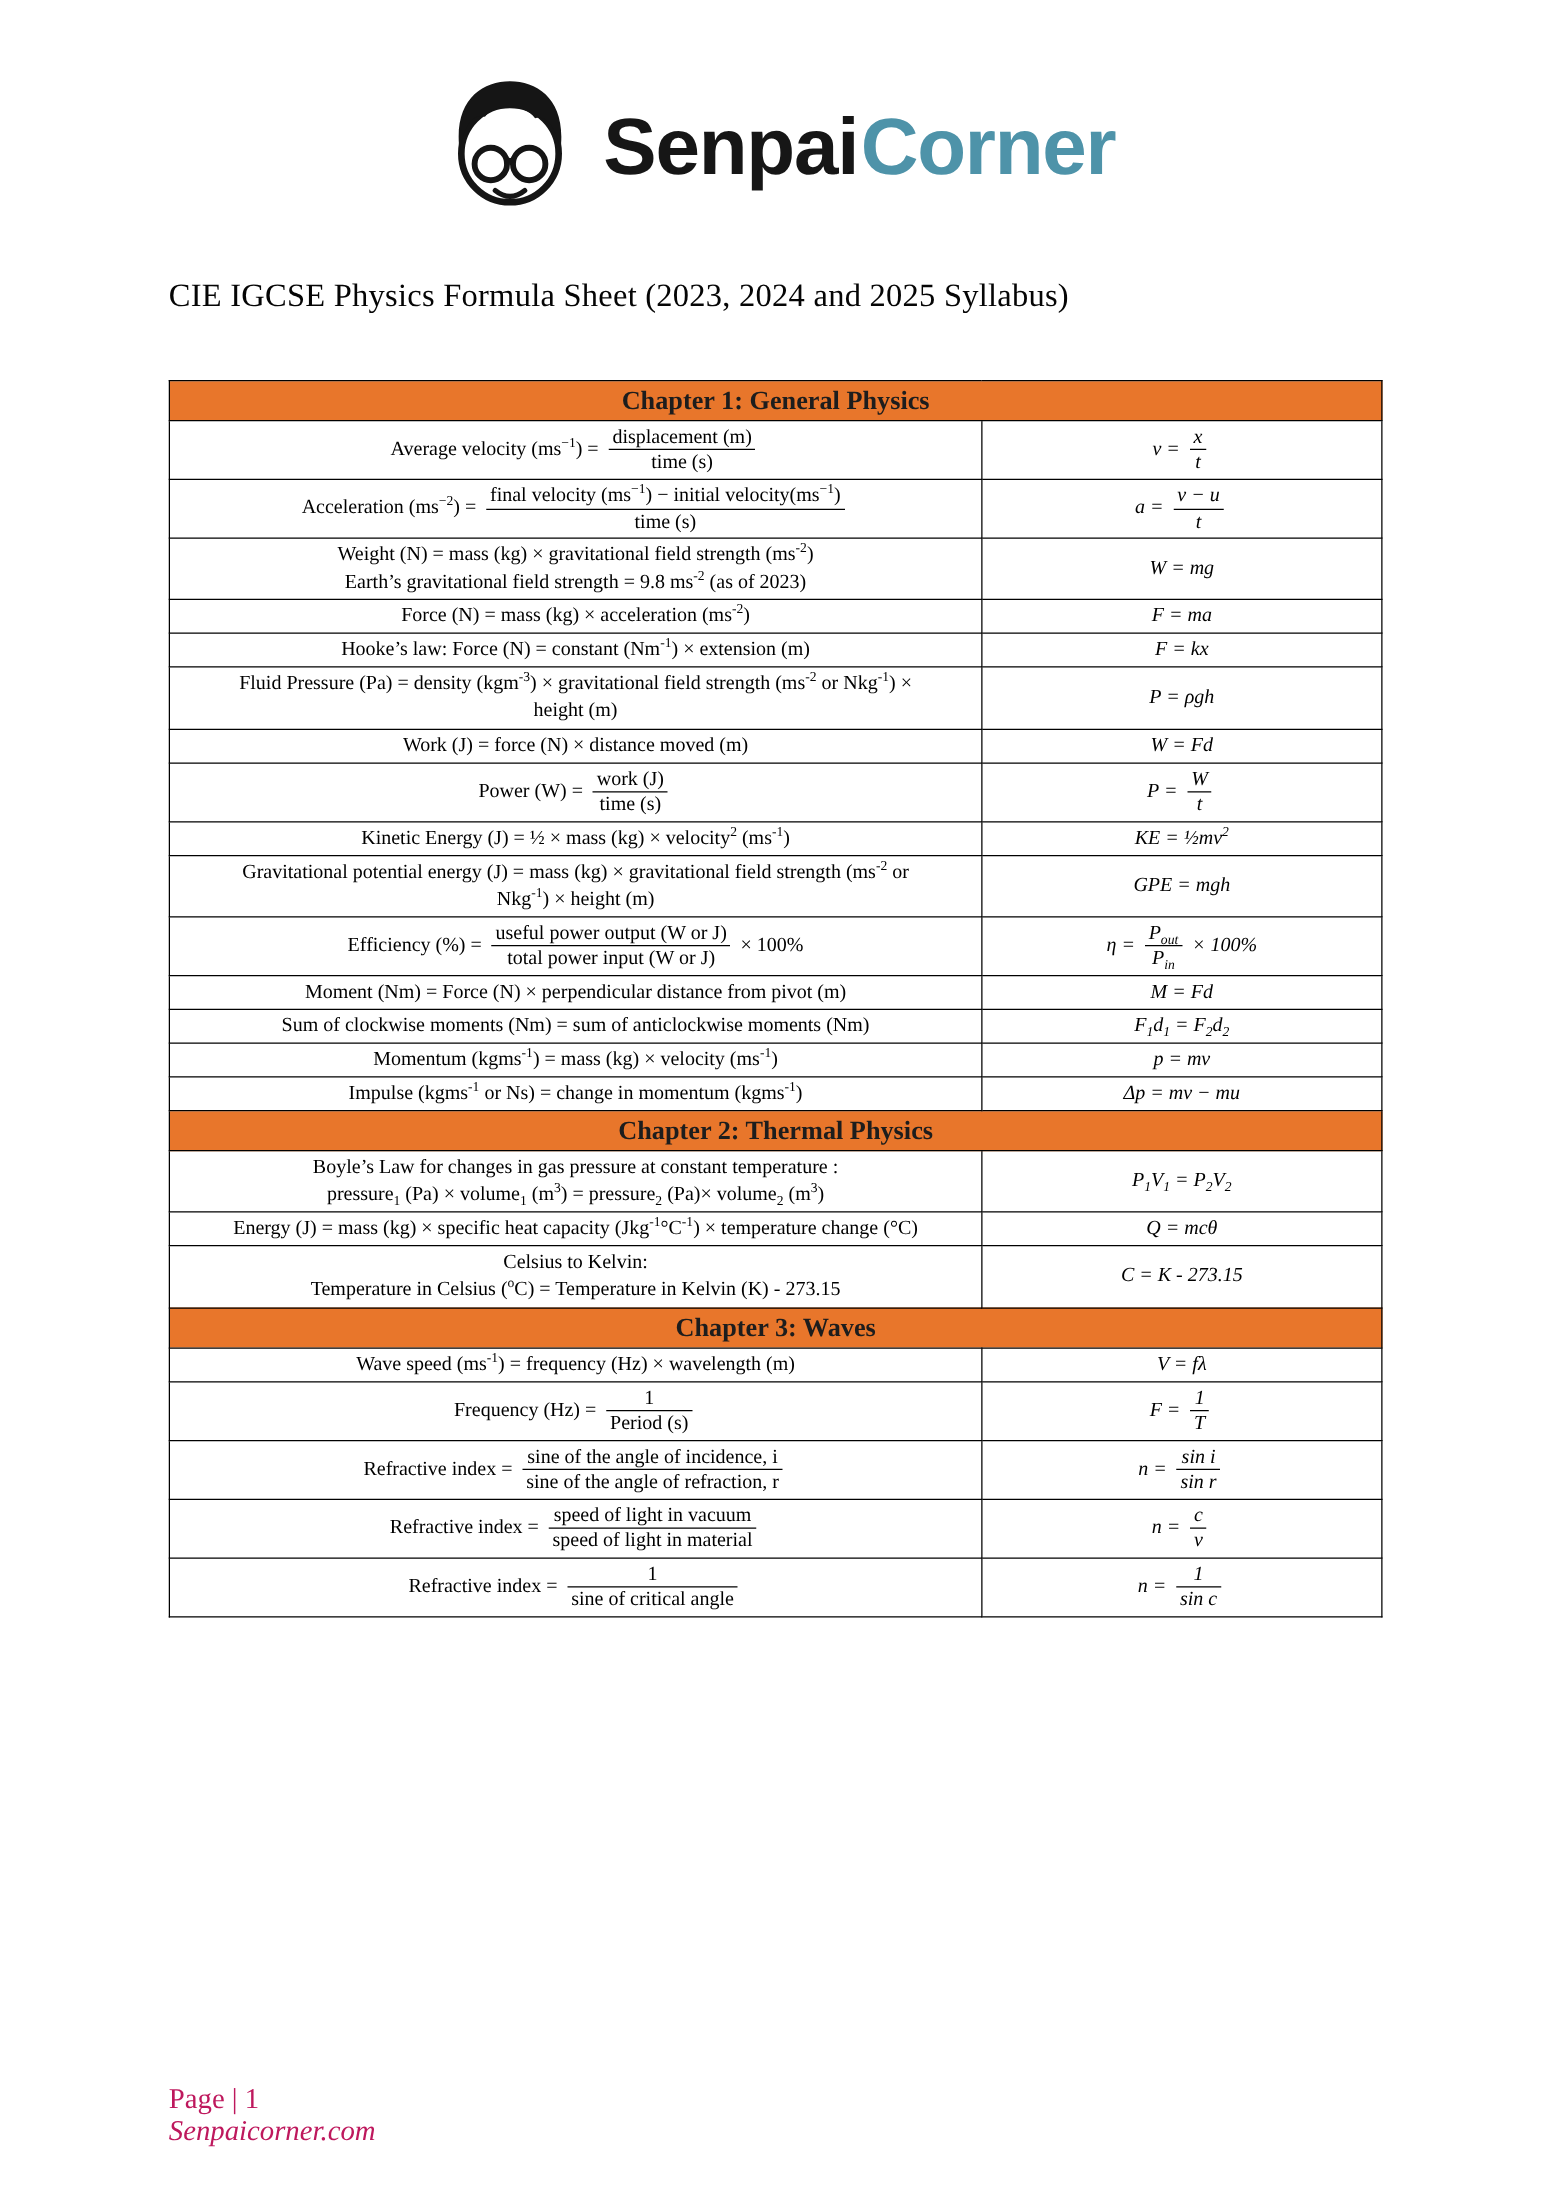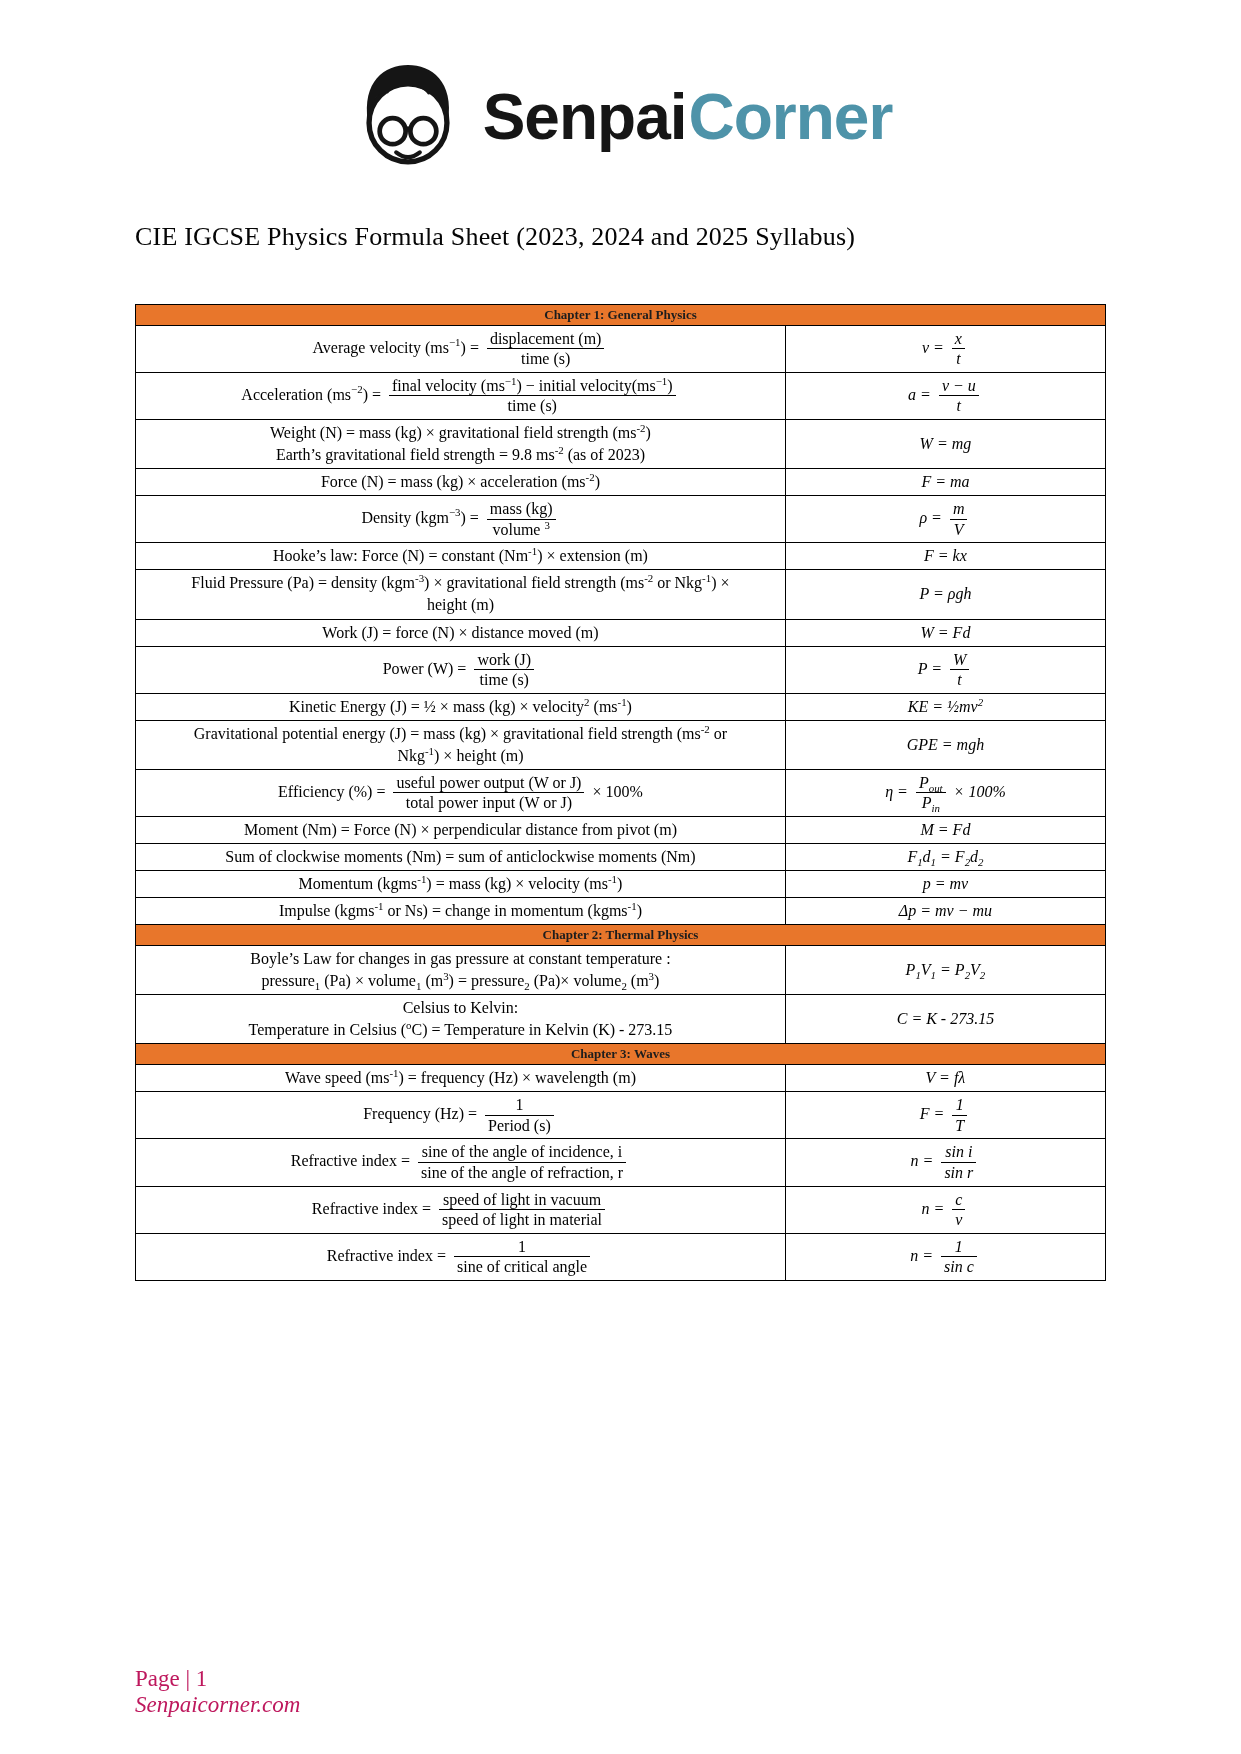--- a/index.html
+++ b/index.html
@@ -31,21 +31,21 @@
     font-size:16px;table-layout:fixed;
   }
   col.c-left{width:67%;}
   col.c-right{width:33%;}
   td{
     border:1px solid #000;text-align:center;vertical-align:middle;
     padding:2px 6px;line-height:1.38;
   }
   td.chapter-header{
     background:var(--accent);font-weight:bold;padding:1px 4px;
-    color:#1d1d1d;font-size:13px;
+    color:#1d1d1d;font-size:21px;
   }
   td.expr{font-style:italic;}
   .frac{
     display:inline-flex;flex-direction:column;vertical-align:middle;
     margin:1px 4px;line-height:1.22;text-align:center;
   }
   .frac .num{border-bottom:1px solid #000;padding:0 3px;}
   .frac .den{padding:0 3px;}
   sup,sub{font-size:68%;line-height:0;}
   .footer{
@@ -104,30 +104,20 @@
           </tr>
           <tr>
             <td class="desc">Weight (N) = mass (kg) × gravitational field strength (ms<sup>-2</sup>)<br>Earth’s gravitational field strength = 9.8 ms<sup>-2</sup> (as of 2023)</td>
             <td class="expr">W = mg</td>
           </tr>
           <tr>
             <td class="desc">Force (N) = mass (kg) × acceleration (ms<sup>-2</sup>)</td>
             <td class="expr">F = ma</td>
           </tr>
           <tr>
-            <td class="desc">Density (kgm<sup>−3</sup>) = <span class="frac">
-                <span class="num">mass (kg)</span>
-                <span class="den">volume <sup>3</sup></span>
-              </span></td>
-            <td class="expr">ρ = <span class="frac">
-                <span class="num">m</span>
-                <span class="den">V</span>
-              </span></td>
-          </tr>
-          <tr>
             <td class="desc">Hooke’s law: Force (N) = constant (Nm<sup>-1</sup>) × extension (m)</td>
             <td class="expr">F = kx</td>
           </tr>
           <tr>
             <td class="desc">Fluid Pressure (Pa) = density (kgm<sup>-3</sup>) × gravitational field strength (ms<sup>-2</sup> or Nkg<sup>-1</sup>) ×<br>height (m)</td>
             <td class="expr">P = ρgh</td>
           </tr>
           <tr>
             <td class="desc">Work (J) = force (N) × distance moved (m)</td>
             <td class="expr">W = Fd</td>
@@ -177,20 +167,24 @@
             <td class="expr">Δp = mv − mu</td>
           </tr>
           <tr>
             <td colspan="2" class="chapter-header">Chapter 2: Thermal Physics</td>
           </tr>
           <tr>
             <td class="desc">Boyle’s Law for changes in gas pressure at constant temperature :<br>pressure<sub>1</sub> (Pa) × volume<sub>1</sub> (m<sup>3</sup>) = pressure<sub>2</sub> (Pa)× volume<sub>2</sub> (m<sup>3</sup>)</td>
             <td class="expr">P<sub>1</sub>V<sub>1</sub> = P<sub>2</sub>V<sub>2</sub></td>
           </tr>
           <tr>
+            <td class="desc">Energy (J) = mass (kg) × specific heat capacity (Jkg<sup>-1</sup>°C<sup>-1</sup>) × temperature change (°C)</td>
+            <td class="expr">Q = mcθ</td>
+          </tr>
+          <tr>
             <td class="desc">Celsius to Kelvin:<br>Temperature in Celsius (<sup>o</sup>C) = Temperature in Kelvin (K) - 273.15</td>
             <td class="expr">C = K - 273.15</td>
           </tr>
           <tr>
             <td colspan="2" class="chapter-header">Chapter 3: Waves</td>
           </tr>
           <tr>
             <td class="desc">Wave speed (ms<sup>-1</sup>) = frequency (Hz) × wavelength (m)</td>
             <td class="expr">V = fλ</td>
           </tr>

